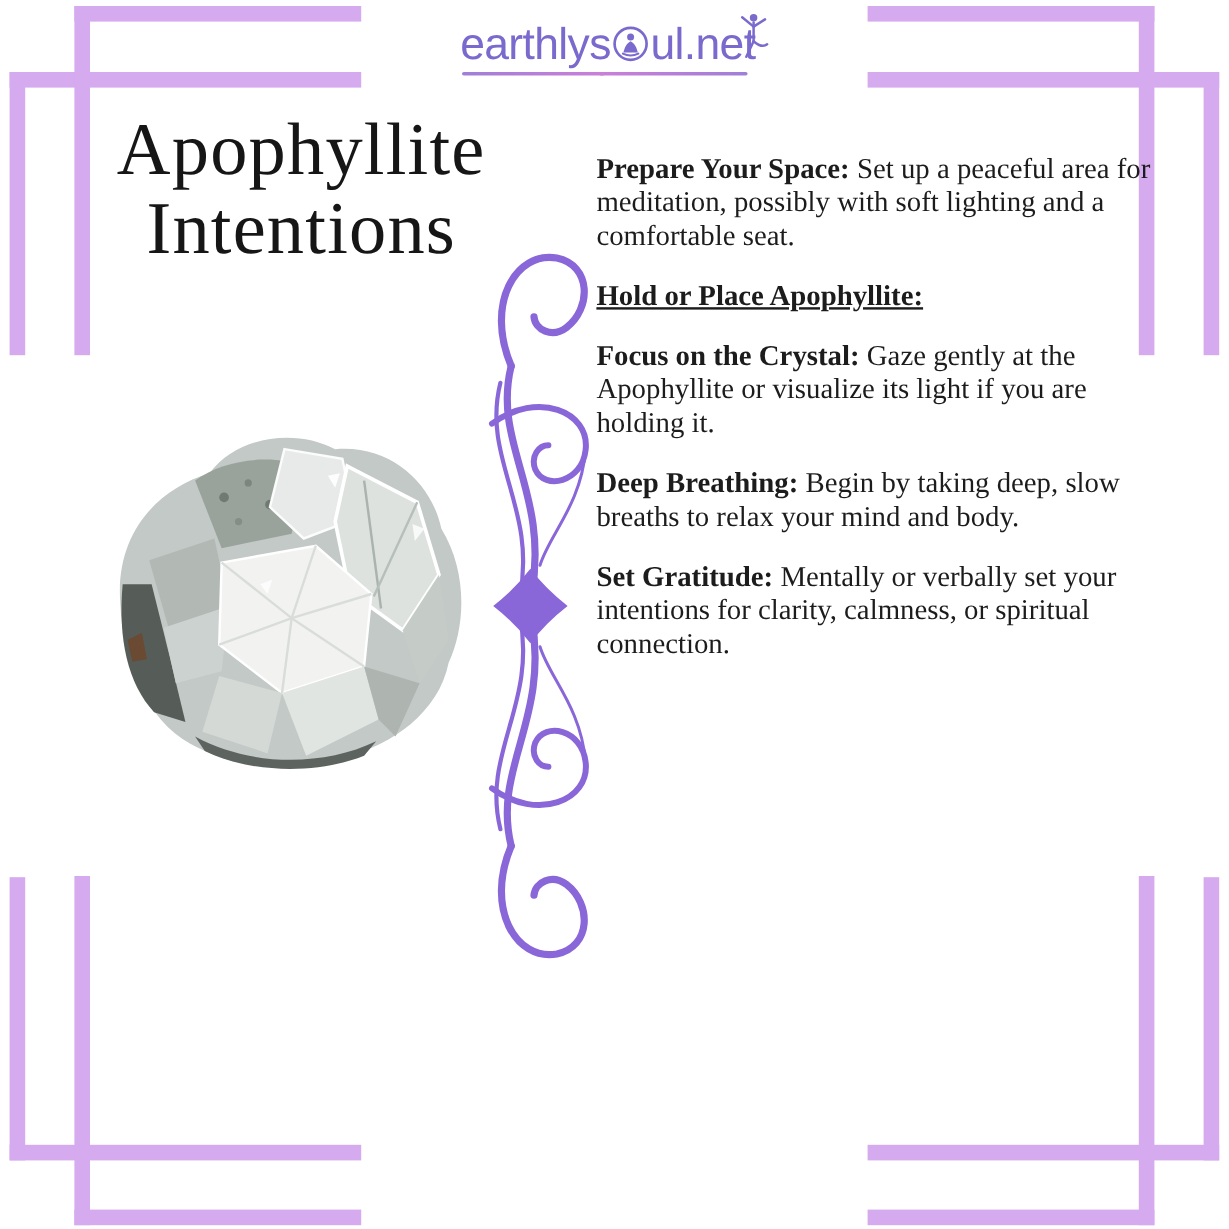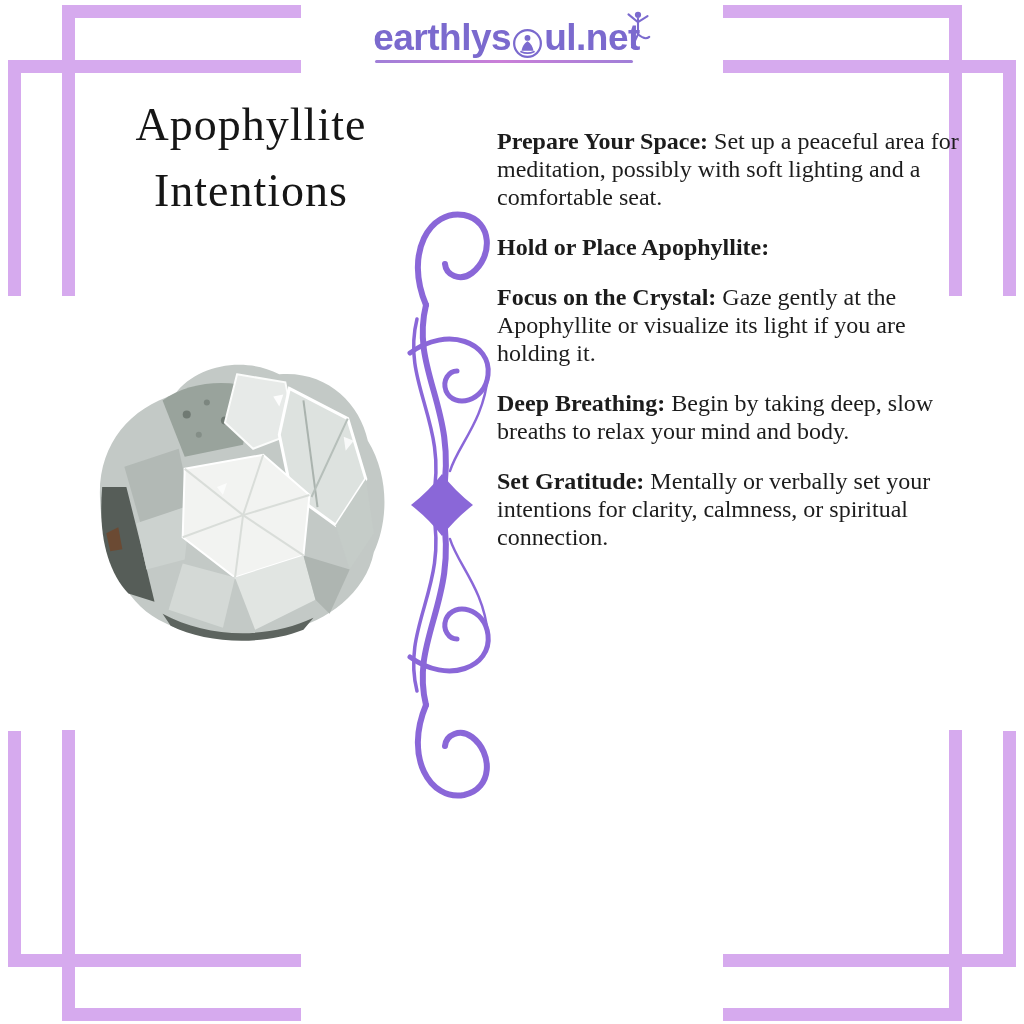--- a/index.html
+++ b/index.html
@@ -16,50 +16,50 @@
   .bk-tl-b{left:62px;top:5px;width:226px;height:278px;border-left-width:13px;border-top-width:13px;}
   .bk-tr-a{right:8px;top:60px;width:280px;height:223px;border-right-width:13px;border-top-width:13px;}
   .bk-tr-b{right:62px;top:5px;width:226px;height:278px;border-right-width:13px;border-top-width:13px;}
   .bk-bl-a{left:8px;bottom:57px;width:280px;height:223px;border-left-width:13px;border-bottom-width:13px;}
   .bk-bl-b{left:62px;bottom:3px;width:226px;height:278px;border-left-width:13px;border-bottom-width:13px;}
   .bk-br-a{right:8px;bottom:57px;width:280px;height:223px;border-right-width:13px;border-bottom-width:13px;}
   .bk-br-b{right:62px;bottom:3px;width:226px;height:278px;border-right-width:13px;border-bottom-width:13px;}
 
   
   .logo{position:absolute;left:0;right:0;top:16px;display:flex;justify-content:center;}
-  .logo-inner{position:relative;display:inline-flex;align-items:center;
+  .logo-inner{position:relative;display:inline-flex;
               font-family:"Liberation Sans",sans-serif;font-size:37px;letter-spacing:-0.5px;
-              color:var(--logo);font-weight:bold;}
+              color:var(--logo);}
   .logo-o{display:inline-block;width:31px;height:31px;margin:0 1px;position:relative;top:3px;}
   .logo-dancer{display:inline-block;width:26px;height:44px;margin-left:-15px;position:relative;top:-8px;}
   .logo-underline{position:absolute;height:3px;bottom:-3px;border-radius:2px;}
   .logo-underline.left{left:2px;width:46%;background:linear-gradient(90deg,var(--underline-a),var(--underline-b));}
   .logo-underline.right{right:18px;width:48%;background:linear-gradient(90deg,var(--underline-b),var(--underline-a));}
 
   
   h1.title{position:absolute;left:55px;top:92px;width:392px;margin:0;text-align:center;
-           font-weight:400;font-size:46px;line-height:66px;color:#161616;letter-spacing:1px;}
+           font-weight:400;font-size:62px;line-height:66px;color:#161616;letter-spacing:1px;}
   h1.title span{display:block;}
 
   
   .crystal{position:absolute;left:66px;top:336px;width:332px;height:312px;}
   .crystal svg{width:100%;height:100%;}
 
   
   .flourish{position:absolute;left:396px;top:203px;width:110px;height:604px;}
   .flourish svg{width:100%;height:100%;}
   .flourish path{stroke:var(--flourish);fill:none;stroke-linecap:round;}
   .flourish .dmd{fill:var(--flourish);stroke:none;}
 
   
   .steps{position:absolute;left:497px;top:127px;width:463px;color:var(--ink);
          font-size:24px;line-height:28px;}
   .steps p{margin:0 0 22px 0;}
   .steps b{font-weight:700;}
-  .steps p:nth-of-type(2) b{display:block;}
+  .steps p:nth-of-type(2) b{display:block;text-decoration:underline;}
 </style>
 </head>
 <body>
 
 <div class="canvas">
 
   <div class="bk bk-tl-a"></div>
   <div class="bk bk-tl-b"></div>
   <div class="bk bk-tr-a"></div>
   <div class="bk bk-tr-b"></div>

